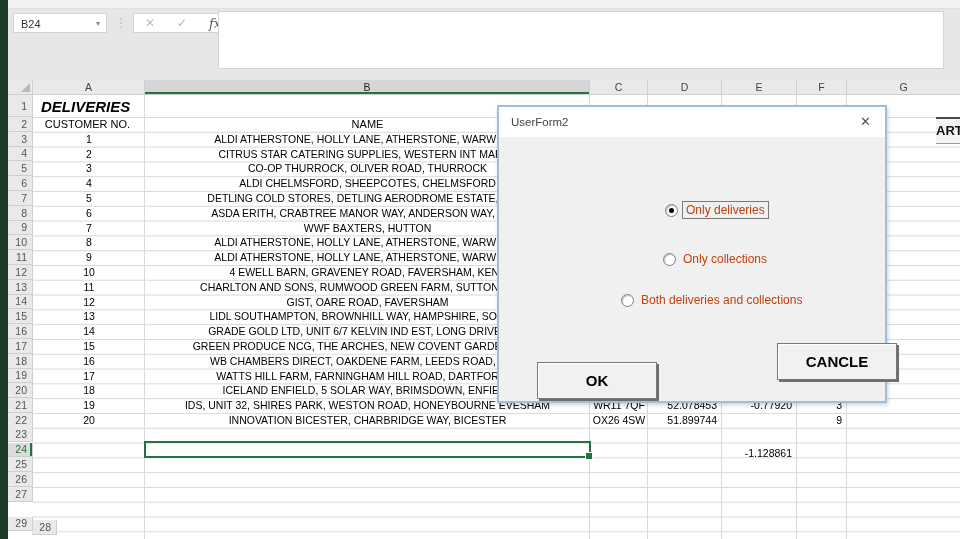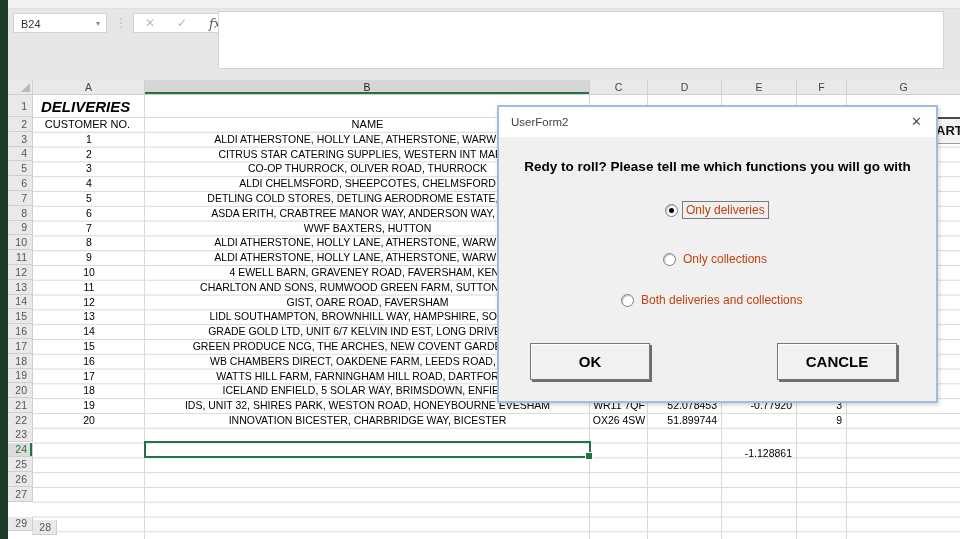--- a/index.html
+++ b/index.html
@@ -47,37 +47,37 @@
     font-size:15px;font-weight:bold;font-style:italic;color:#000;}
   .hdr2{position:absolute;top:22px;height:14.8px;line-height:14.8px;font-size:11px;color:#000;text-align:center;overflow:hidden;white-space:nowrap;}
   .hdr2.a{left:33px;width:109px;} .hdr2.b{left:145px;width:445px;}
   .art-cell{position:absolute;left:936px;top:22px;width:26px;height:27px;background:#f3f3f3;
     border-top:2px solid #4a4a4a;border-bottom:1px solid #999;box-sizing:border-box;
     font-size:13px;font-weight:bold;color:#111;line-height:24px;overflow:hidden;}
   .sel-b24{position:absolute;left:144px;top:346px;width:447px;height:17px;box-sizing:border-box;
     border:2px solid var(--excel-green,#217346);background:transparent;}
   .fill-handle{position:absolute;right:-4px;bottom:-4px;width:6px;height:6px;background:var(--excel-green,#217346);border:1px solid #fff;}
   
-  .dialog{position:absolute;left:497px;top:105px;width:441px;height:298px;box-sizing:border-box;
+  .dialog{position:absolute;left:497px;top:105px;width:390px;height:298px;box-sizing:border-box;
     background:var(--dialog-bg,#f0f0f0);border:2px solid var(--dialog-border,#9dbfdf);box-shadow:1px 2px 4px rgba(0,0,0,0.18);}
   .dlg-title{position:absolute;left:0;top:0;width:100%;height:30px;background:#fff;}
   .dlg-title-text{position:absolute;left:12px;top:0;font-size:11.5px;color:#444;line-height:30px;}
   .dlg-close{position:absolute;right:14px;top:0;font-size:13px;color:#555;line-height:30px;cursor:default;}
   .dlg-msg{position:absolute;left:0;top:52px;width:100%;text-align:center;font-size:13.5px;font-weight:bold;color:#000;}
   .radio-row{position:absolute;display:flex;align-items:center;}
   .rb{width:11px;height:11px;border-radius:50%;background:#fff;border:1px solid #808080;
     box-shadow:inset 1px 1px 1px rgba(0,0,0,0.25);position:relative;flex:none;}
   .rb.checked::after{content:"";position:absolute;left:3px;top:3px;width:5px;height:5px;border-radius:50%;background:#000;}
   .rlabel{margin-left:4px;font-size:12px;color:#c2410c;white-space:nowrap;padding:1px 3px;}
   .rlabel.focus{border:1px solid #7a7a7a;}
   .r1{left:166px;top:94px;} .r2{left:164px;top:144px;} .r3{left:122px;top:185px;}
   .dlg-btn{position:absolute;top:236px;width:120px;height:37px;background:var(--button-face,#f1f1f1);
     border:1px solid #777;box-shadow:inset 1px 1px 0 #fff,2px 2px 0 #6e6e6e;
     font-family:"Liberation Sans",sans-serif;font-size:15px;font-weight:bold;color:#000;text-align:center;line-height:35px;padding:0;}
-  .btn-ok{left:31px;} .btn-cancel{left:278px;}
+  .btn-ok{left:38px;margin-top:19px;} .btn-cancel{left:278px;}
 </style>
 </head>
 <body>
 
 <div class="screen">
 
   <div class="top-sliver"></div>
 
   <div class="formula-band">
     <div class="name-box">
@@ -205,21 +205,20 @@
     <div class="sel-b24">
       <div class="fill-handle"></div>
     </div>
   </div>
 
   <div class="dialog">
     <div class="dlg-title">
       <span class="dlg-title-text">UserForm2</span>
       <span class="dlg-close">✕</span>
     </div>
-    <div class="dlg-msg">Redy to roll? Please tell me which functions you will go with</div>
 
     <div class="radio-row r1">
       <span class="rb checked"></span>
       <span class="rlabel focus">Only deliveries</span>
     </div>
     <div class="radio-row r2">
       <span class="rb"></span>
       <span class="rlabel">Only collections</span>
     </div>
     <div class="radio-row r3">

